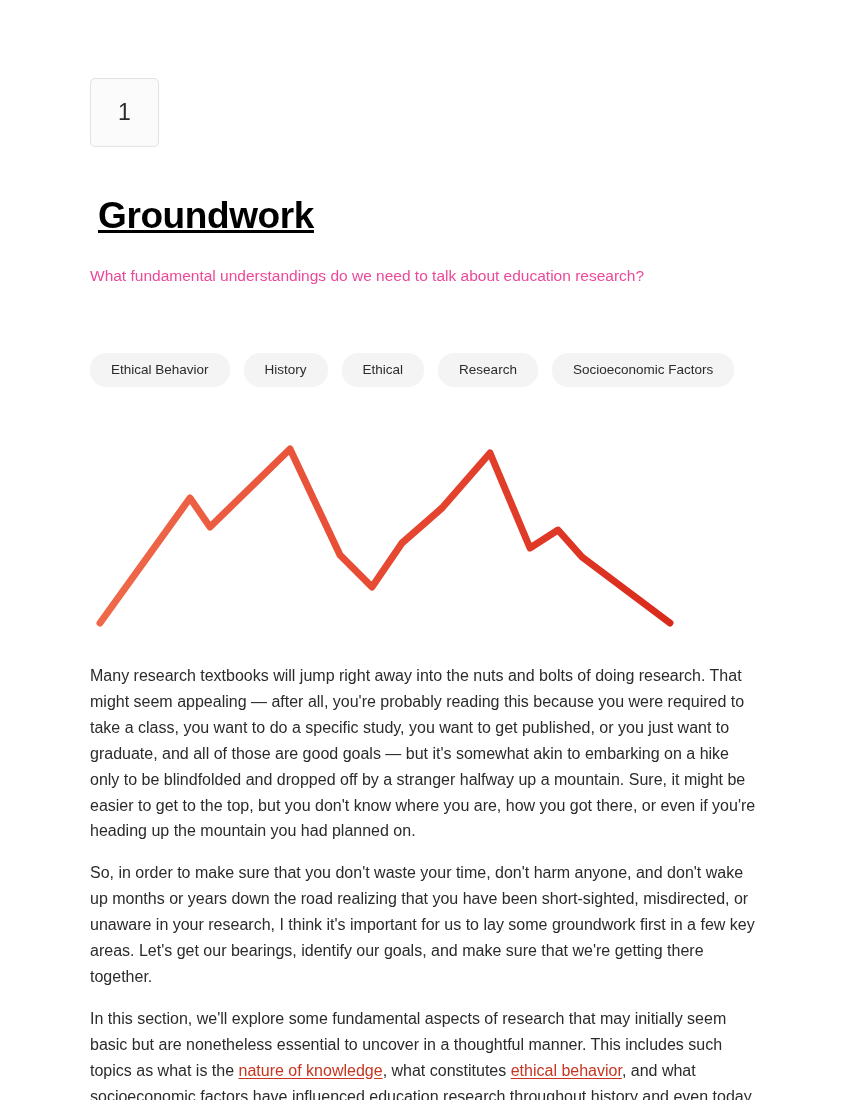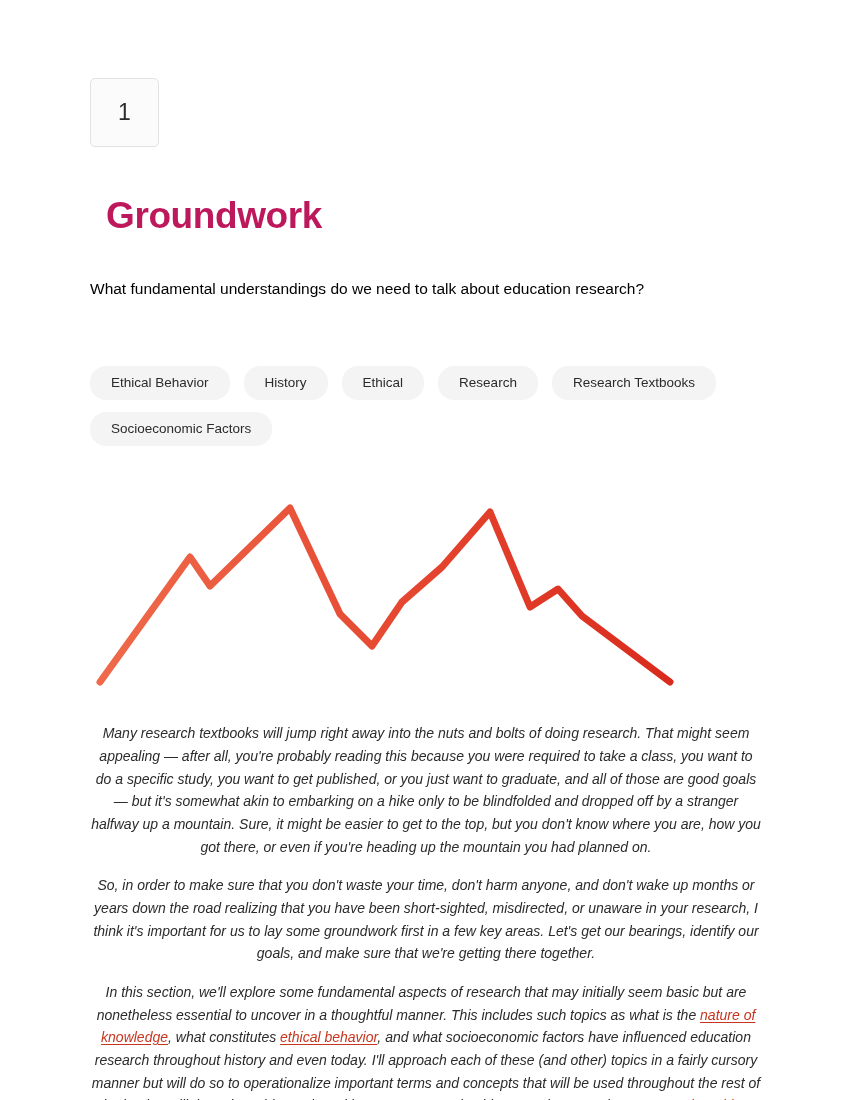--- a/index.html
+++ b/index.html
@@ -32,28 +32,29 @@
     font-size: 23px;
     font-weight: 400;
     color: #2b2b2b;
     box-sizing: border-box;
   }
   h1.page-title {
     font-size: 37px;
     line-height: 1.15;
     font-weight: bold;
     letter-spacing: -0.4px;
-    margin: 48px 0 0 16px;
-    color: #be185d;
+    margin: 48px 0 0 8px;
+    color: #000000;
+    text-decoration: underline;
   }
   .subtitle {
-    margin-top: 39px;
+    margin-top: 26px;
     font-size: 15.5px;
     line-height: 1.5;
-    color: #000000;
+    color: #ec4899;
     font-weight: 400;
   }
   .tags {
     margin-top: 66px;
     display: flex;
     flex-wrap: wrap;
     gap: 12px 14px;
     max-width: 672px;
   }
   .tag {
@@ -74,26 +75,25 @@
   .figure svg {
     display: block;
     width: 100%;
     height: 100%;
   }
   .body-copy {
     margin-top: 16px;
     width: 672px;
   }
   .body-copy p {
-    font-size: 14px;
+    font-size: 16px;
     line-height: 1.62;
     color: #2b2b2b;
     margin: 0 0 16px 0;
-    text-align: center;
-    font-style: italic;
+    text-align: left;
   }
   .body-copy p:last-child {
     margin-bottom: 0;
   }
   a.doc-link {
     color: #c7351f;
     text-decoration: underline;
     text-underline-offset: 2px;
   }
 </style>
@@ -108,21 +108,20 @@
 
   <h1 class="page-title">Groundwork</h1>
 
   <div class="subtitle">What fundamental understandings do we need to talk about education research?</div>
 
   <div class="tags">
     <span class="tag">Ethical Behavior</span>
     <span class="tag">History</span>
     <span class="tag">Ethical</span>
     <span class="tag">Research</span>
-    <span class="tag">Research Textbooks</span>
     <span class="tag">Socioeconomic Factors</span>
   </div>
 
   <div class="figure">
     <svg viewBox="0 0 672 212" preserveAspectRatio="none" aria-hidden="true">
       <defs>
         <linearGradient id="peakGrad" x1="0" y1="0" x2="1" y2="0">
           <stop offset="0%" stop-color="#ef6a4a"></stop>
           <stop offset="55%" stop-color="#e54630"></stop>
           <stop offset="100%" stop-color="#d92b1c"></stop>

